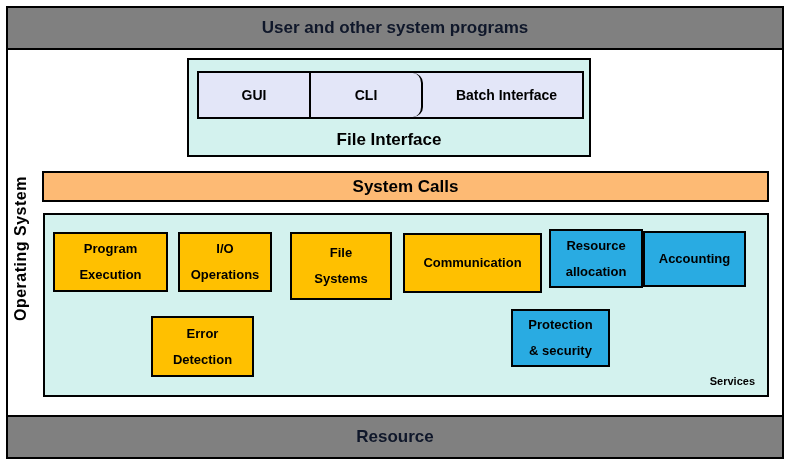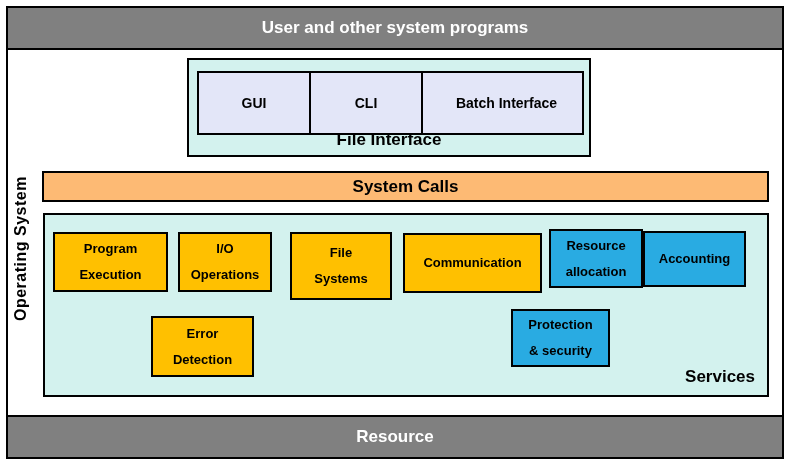--- a/index.html
+++ b/index.html
@@ -9,44 +9,44 @@
     overflow:hidden;
   }
   .frame {
     position:absolute; left:6px; top:6px; width:778px; height:451px;
     border:2px solid #000; box-sizing:border-box; background:#fff;
   }
   .gray-bar {
     position:absolute; left:6px; width:778px; height:44px;
     background:#808080; border:2px solid #000; box-sizing:border-box;
     display:flex; align-items:center; justify-content:center;
-    color:#ffffff; font-size:17px;
+    color:#0f172a; font-size:17px;
   }
   .top-bar { top:6px; }
   .hardware-bar { top:415px; }
   .os-label {
     position:absolute; left:7px; top:160px; width:28px; height:178px;
     writing-mode:vertical-rl; transform:rotate(180deg);
     display:flex; align-items:center; justify-content:center;
     font-size:16px; letter-spacing:0.5px;
   }
   .ui-box {
     position:absolute; left:187px; top:58px; width:404px; height:99px;
     background:#D3F2EE; border:2px solid #000; box-sizing:border-box;
   }
   .ui-row {
-    position:absolute; left:8px; top:11px; width:387px; height:64px;
+    position:absolute; left:8px; top:11px; width:387px; height:48px;
     display:flex; border:2px solid #000; box-sizing:border-box; background:#E3E6F8;
   }
   .ui-cell {
     display:flex; align-items:center; justify-content:center;
     font-size:14px; box-sizing:border-box;
   }
   .ui-cell.gui { width:112px; border-right:2px solid #000; }
-  .ui-cell.cli { width:112px; border-right:2px solid #000; }
+  .ui-cell.cli { width:112px; border-right:2px solid #000;border-radius:10px; }
   .ui-cell.batch { flex:1;padding-left:8px; }
   .ui-caption {
     position:absolute; left:0; right:0; bottom:5px;
     text-align:center; font-size:17px;
   }
   .syscalls {
     position:absolute; left:42px; top:171px; width:727px; height:31px;
     background:#fdba74; border:2px solid #000; box-sizing:border-box;
     display:flex; align-items:center; justify-content:center; font-size:17px;
   }
@@ -55,21 +55,21 @@
     background:#D3F2EE; border:2px solid #000; box-sizing:border-box;
   }
   .svc {
     position:absolute; border:2px solid #000; box-sizing:border-box;
     display:flex; align-items:center; justify-content:center;
     text-align:center; font-size:13px; line-height:26px; white-space:pre-line;
   }
   .svc.orange { background:#FFC000; }
   .svc.blue { background:#29ABE2; }
   .services-caption {
-    position:absolute; right:12px; bottom:8px; font-size:17px;
+    position:absolute; right:12px; bottom:8px; font-size:11px;
   }
 </style>
 </head>
 <body>
 
 <div class="canvas">
 
   <div class="frame"></div>
 
   <div class="gray-bar top-bar">User and other system programs</div>

